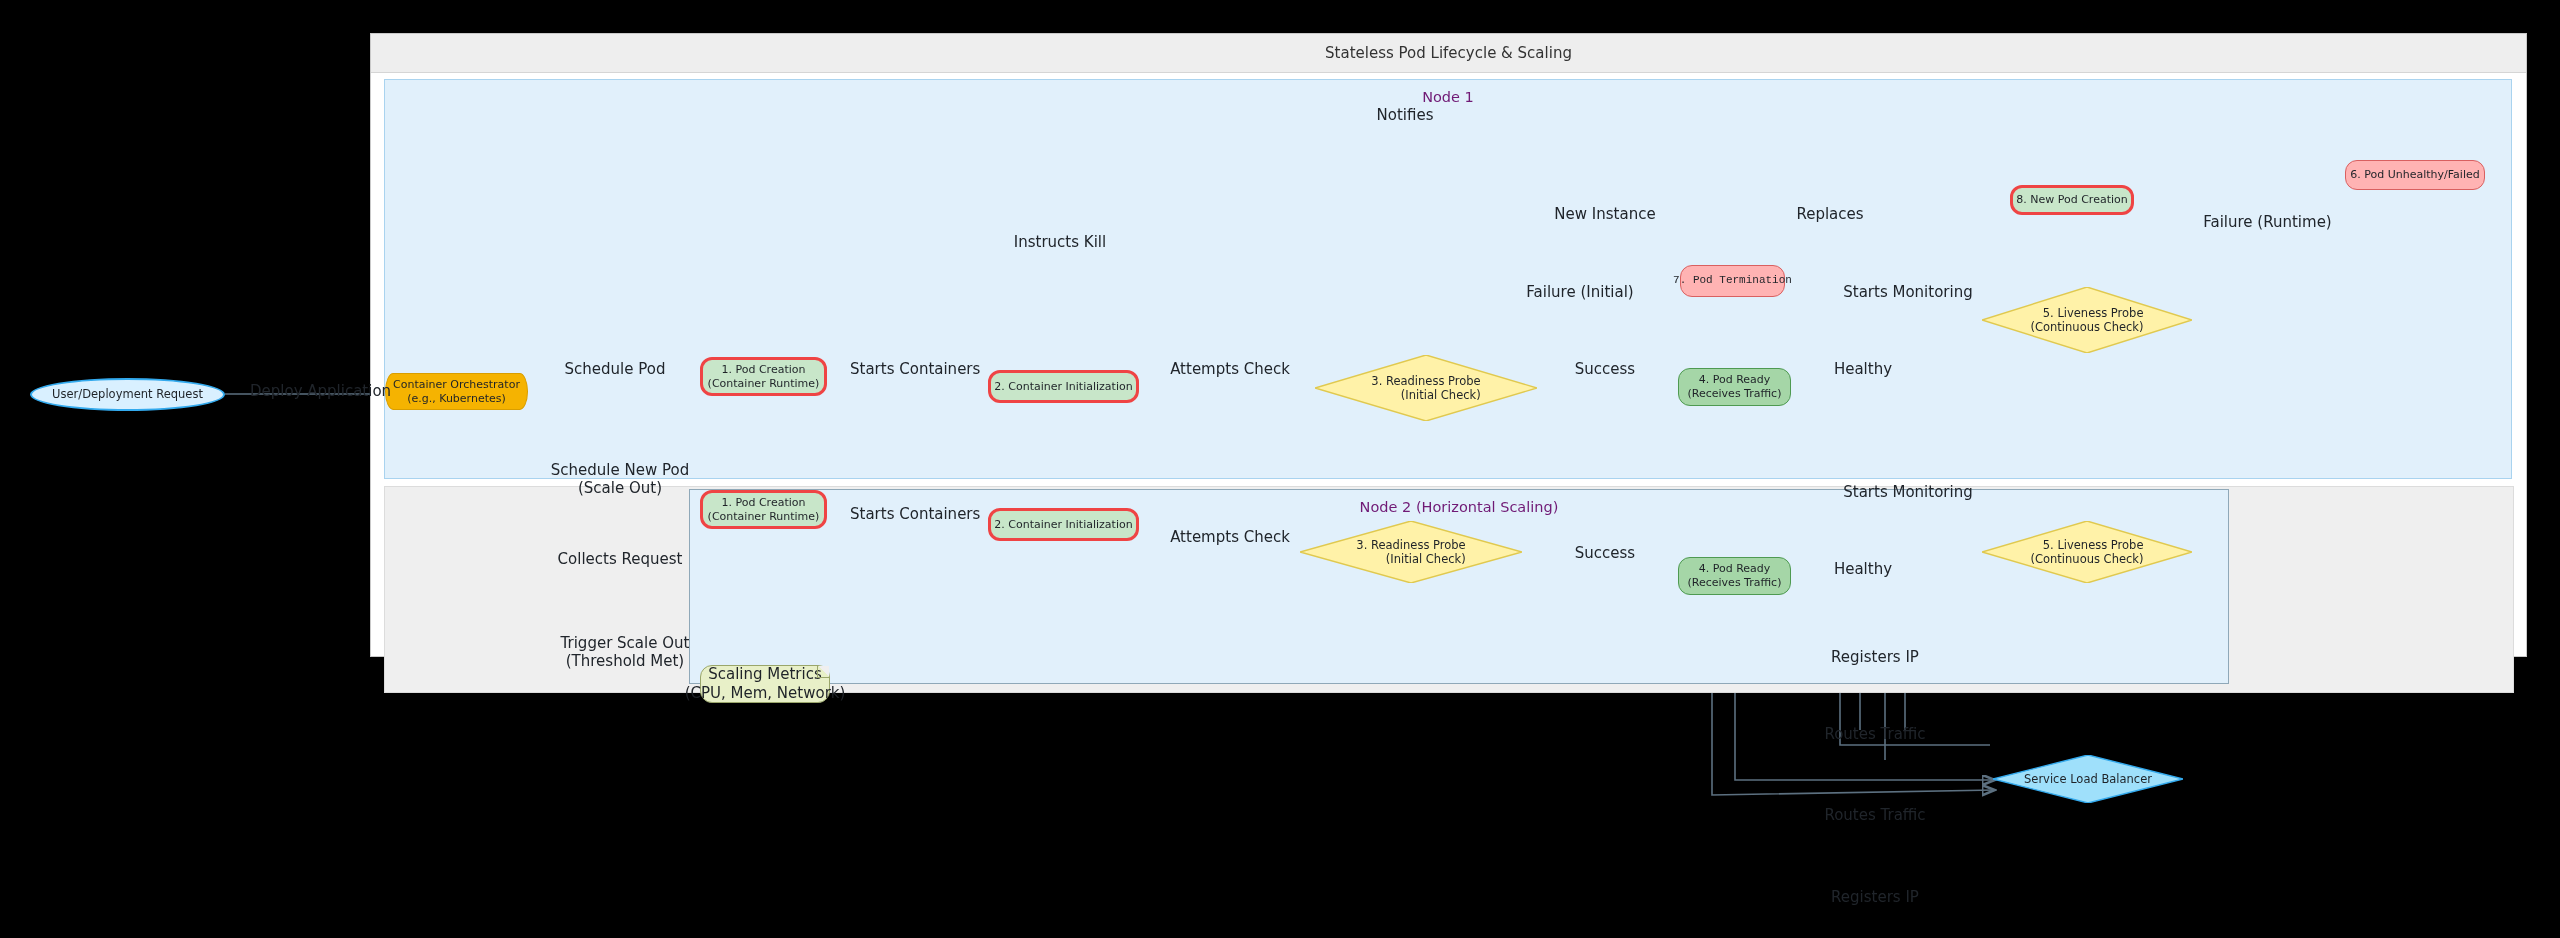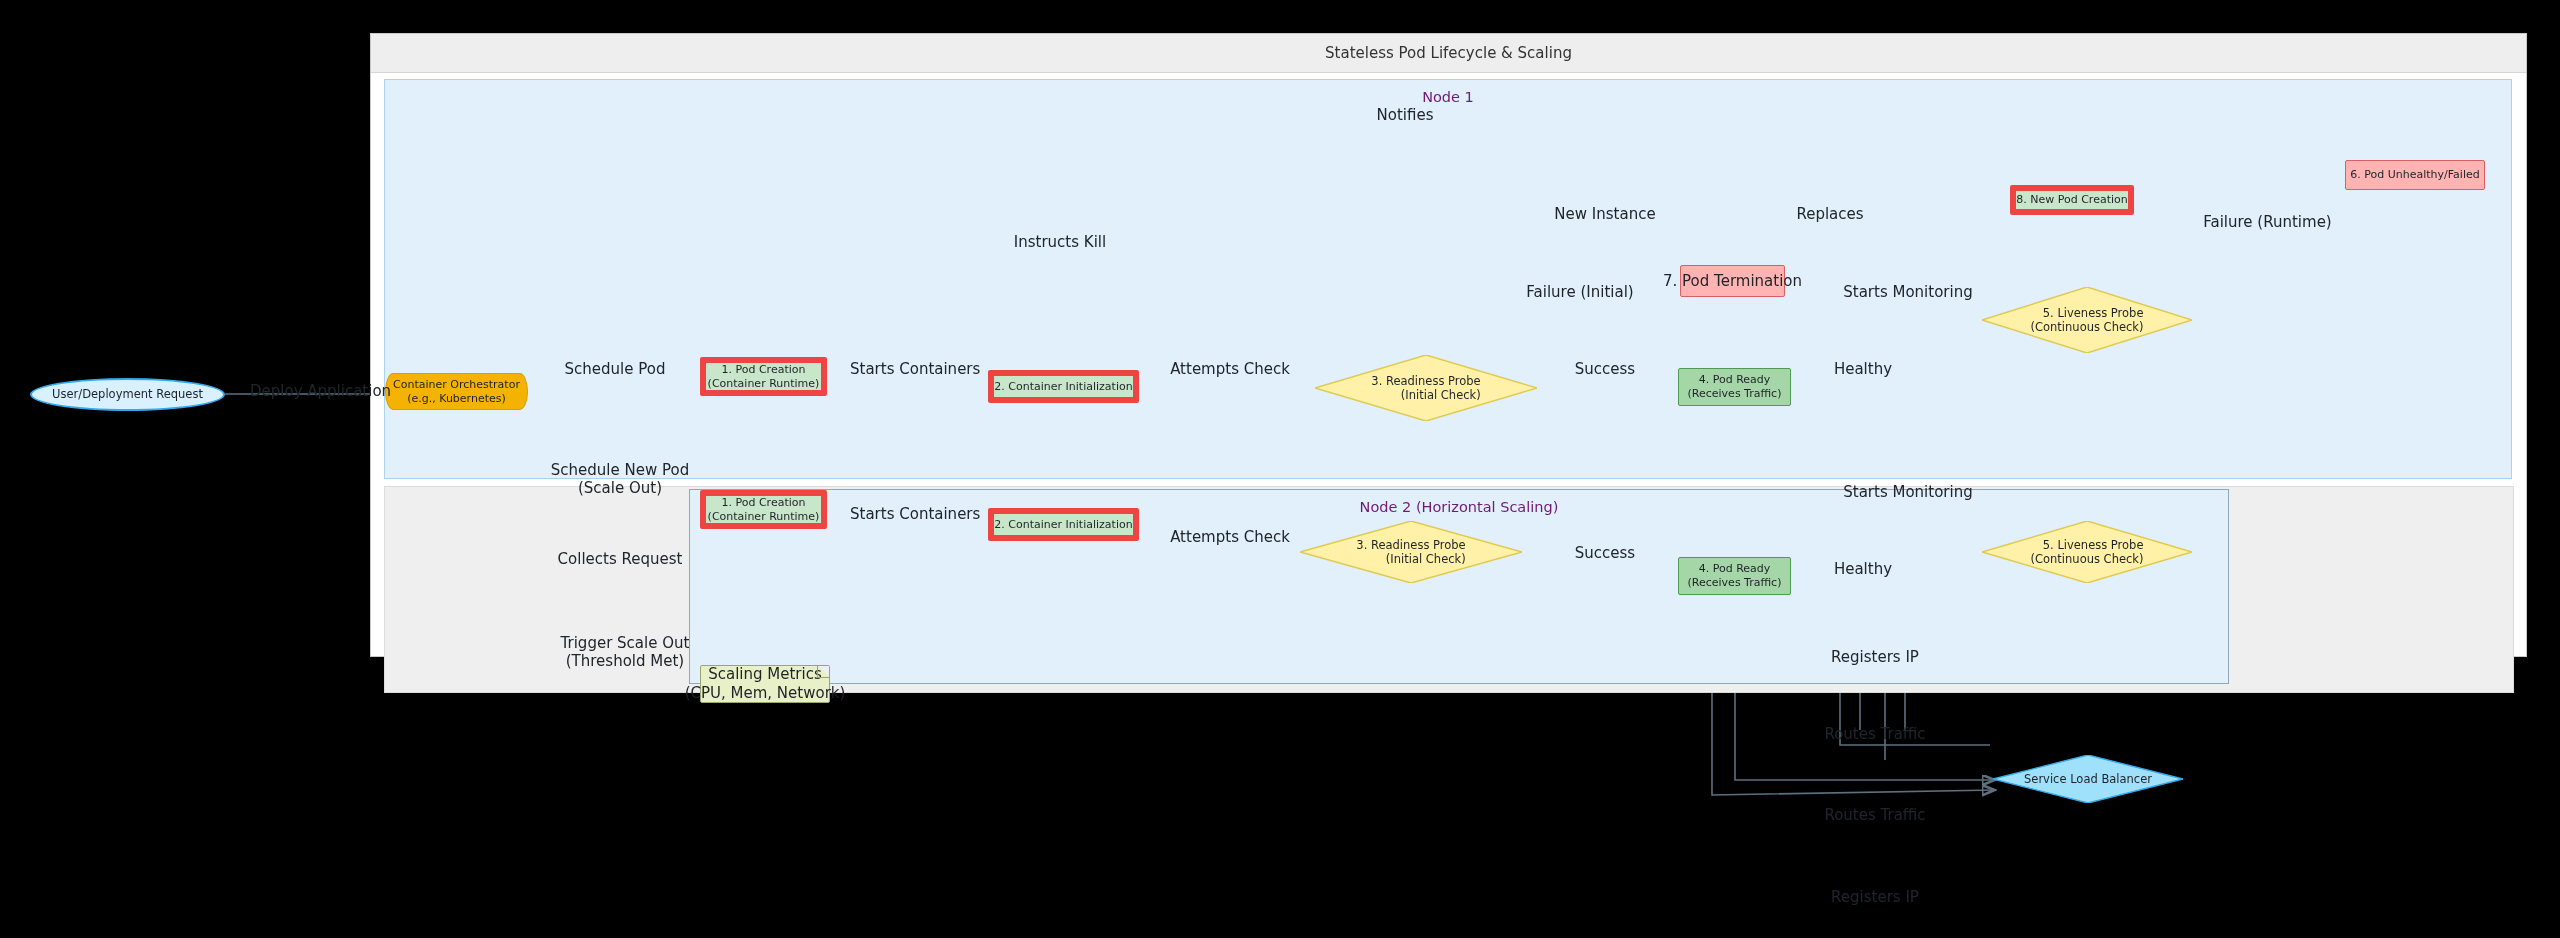--- a/index.html
+++ b/index.html
@@ -19,23 +19,23 @@
   .sg-node1{left:13px;top:45px;width:2128px;height:400px;background:#e1f0fb;border:1px solid #a9d3ef;}
   .sg-node2{left:318px;top:455px;width:1540px;height:195px;background:#e1f0fb;border:1px solid #8fa8b8;}
   .sg-title{position:absolute;left:0;top:9px;width:100%;text-align:center;font-size:14.5px;color:#701a75;}
 
   
   .grey-pane{position:absolute;left:13px;top:452px;width:2128px;height:205px;background:#efefef;border:1px solid #dcdcdc;}
 
   
   .node{position:absolute;box-sizing:border-box;display:flex;align-items:center;justify-content:center;
         text-align:center;line-height:1.25;color:#1f2328;white-space:pre;}
-  .rect{border-radius:2px;}
+  .rect{border-radius:12px;}
   .green{background:#a5d6a7;border:1px solid #4e9a51;}
-  .greenlite{background:#c8e6c9;border:6px solid #ef4444;}
+  .greenlite{background:#c8e6c9;border:3px solid #ef4444;}
   .red{background:#ffb3b3;border:1px solid #d96060;}
   .orange{background:#f5b301;border:1px solid #d99e00;border-radius:10px/22px;}
   .noteb{background:#e8f0c8;border:1px solid #9aa66b;}
   .note-fold{position:absolute;right:0;top:0;width:11px;height:11px;
              background:linear-gradient(225deg,#efefef 0 50%,transparent 50%);
              border-left:1px solid #9aa66b;border-bottom:1px solid #9aa66b;}
 
   
   .ellipse{background:#d9f0ff;border:2px solid #33aaee;border-radius:50%;}
 
@@ -179,21 +179,21 @@
         <polygon points="105,0 210,33 105,66 0,33" fill="#fff2a8" stroke="#e0c94f" stroke-width="1.4"></polygon>
       </svg>
     <div class="dlabel"><span>5. Liveness Probe
 (Continuous Check)</span></div>
   </div>
 
   <div class="node rect red" style="left:2345px;top:160px;width:140px;height:30px;font-size:11px;">
     <span>6. Pod Unhealthy/Failed</span>
   </div>
 
-  <div class="node rect red" style="left:1680px;top:265px;width:105px;height:32px;font-size:15px;">
+  <div class="node rect red" style="left:1680px;top:265px;width:105px;height:32px;font-size:11px;font-family:Liberation Mono, monospace;">
     <span>7. Pod Termination</span>
   </div>
 
   <div class="node rect greenlite" style="left:2010px;top:185px;width:124px;height:30px;font-size:11px;">
     <span>8. New Pod Creation</span>
   </div>
 
   <div class="node rect greenlite" style="left:700px;top:490px;width:127px;height:39px;font-size:11px;">
     <span>1. Pod Creation
 (Container Runtime)</span>

